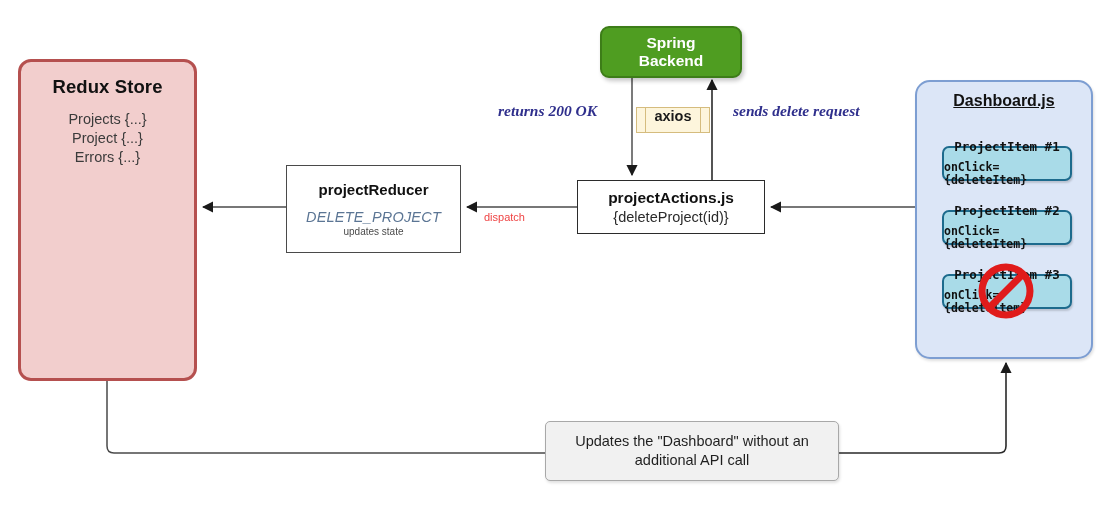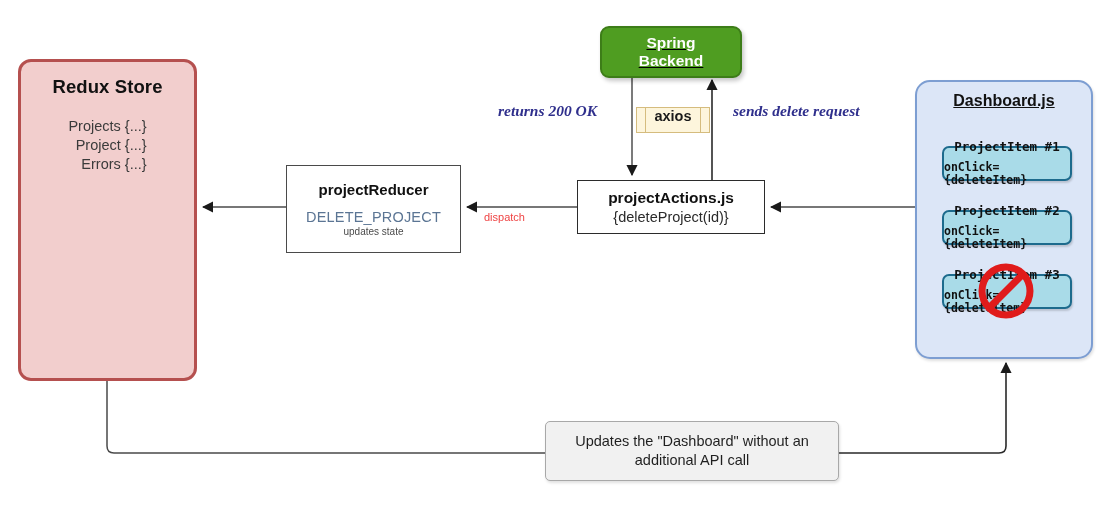--- a/index.html
+++ b/index.html
@@ -44,40 +44,39 @@
     border-radius: 13px;
     padding-top: 14px;
   }
   .redux-title {
     font-size: 18.5px;
     font-weight: bold;
     color: #111111;
     letter-spacing: 0.1px;
   }
   .redux-lines {
-    margin-top: 19px;
-    text-align: right;
+    margin-top: 12px;
+    text-align: center;
     font-size: 14.5px;
     color: #3b3b3b;
     line-height: 1.32;
   }
   .redux-lines div { white-space: nowrap; }
 
   
   .spring-backend {
     left: 600px;
     top: 26px;
     width: 142px;
     height: 52px;
     background: #4f9d21;
     border: 2px solid #3d7d18;
     border-radius: 9px;
     justify-content: center;
     box-shadow: 2px 3px 4px rgba(0,0,0,0.22);
-    text-decoration: underline;
   }
   .spring-backend .txt {
     color: #ffffff;
     font-weight: bold;
     font-size: 15.5px;
     line-height: 1.16;
     text-align: center;
   }
 
   
@@ -166,20 +165,21 @@
   .project-reducer .l1 {
     font-size: 15px;
     font-weight: bold;
     color: #111111;
   }
   .project-reducer .l2 {
     font-size: 14.5px;
     color: #5b7594;
     margin-top: 11px;
     letter-spacing: 0.2px;
+    font-style: italic;
   }
   .project-reducer .l3 {
     font-size: 10px;
     color: #4a4a4a;
     margin-top: 1px;
   }
 
   
   .dashboard {
     left: 915px;

